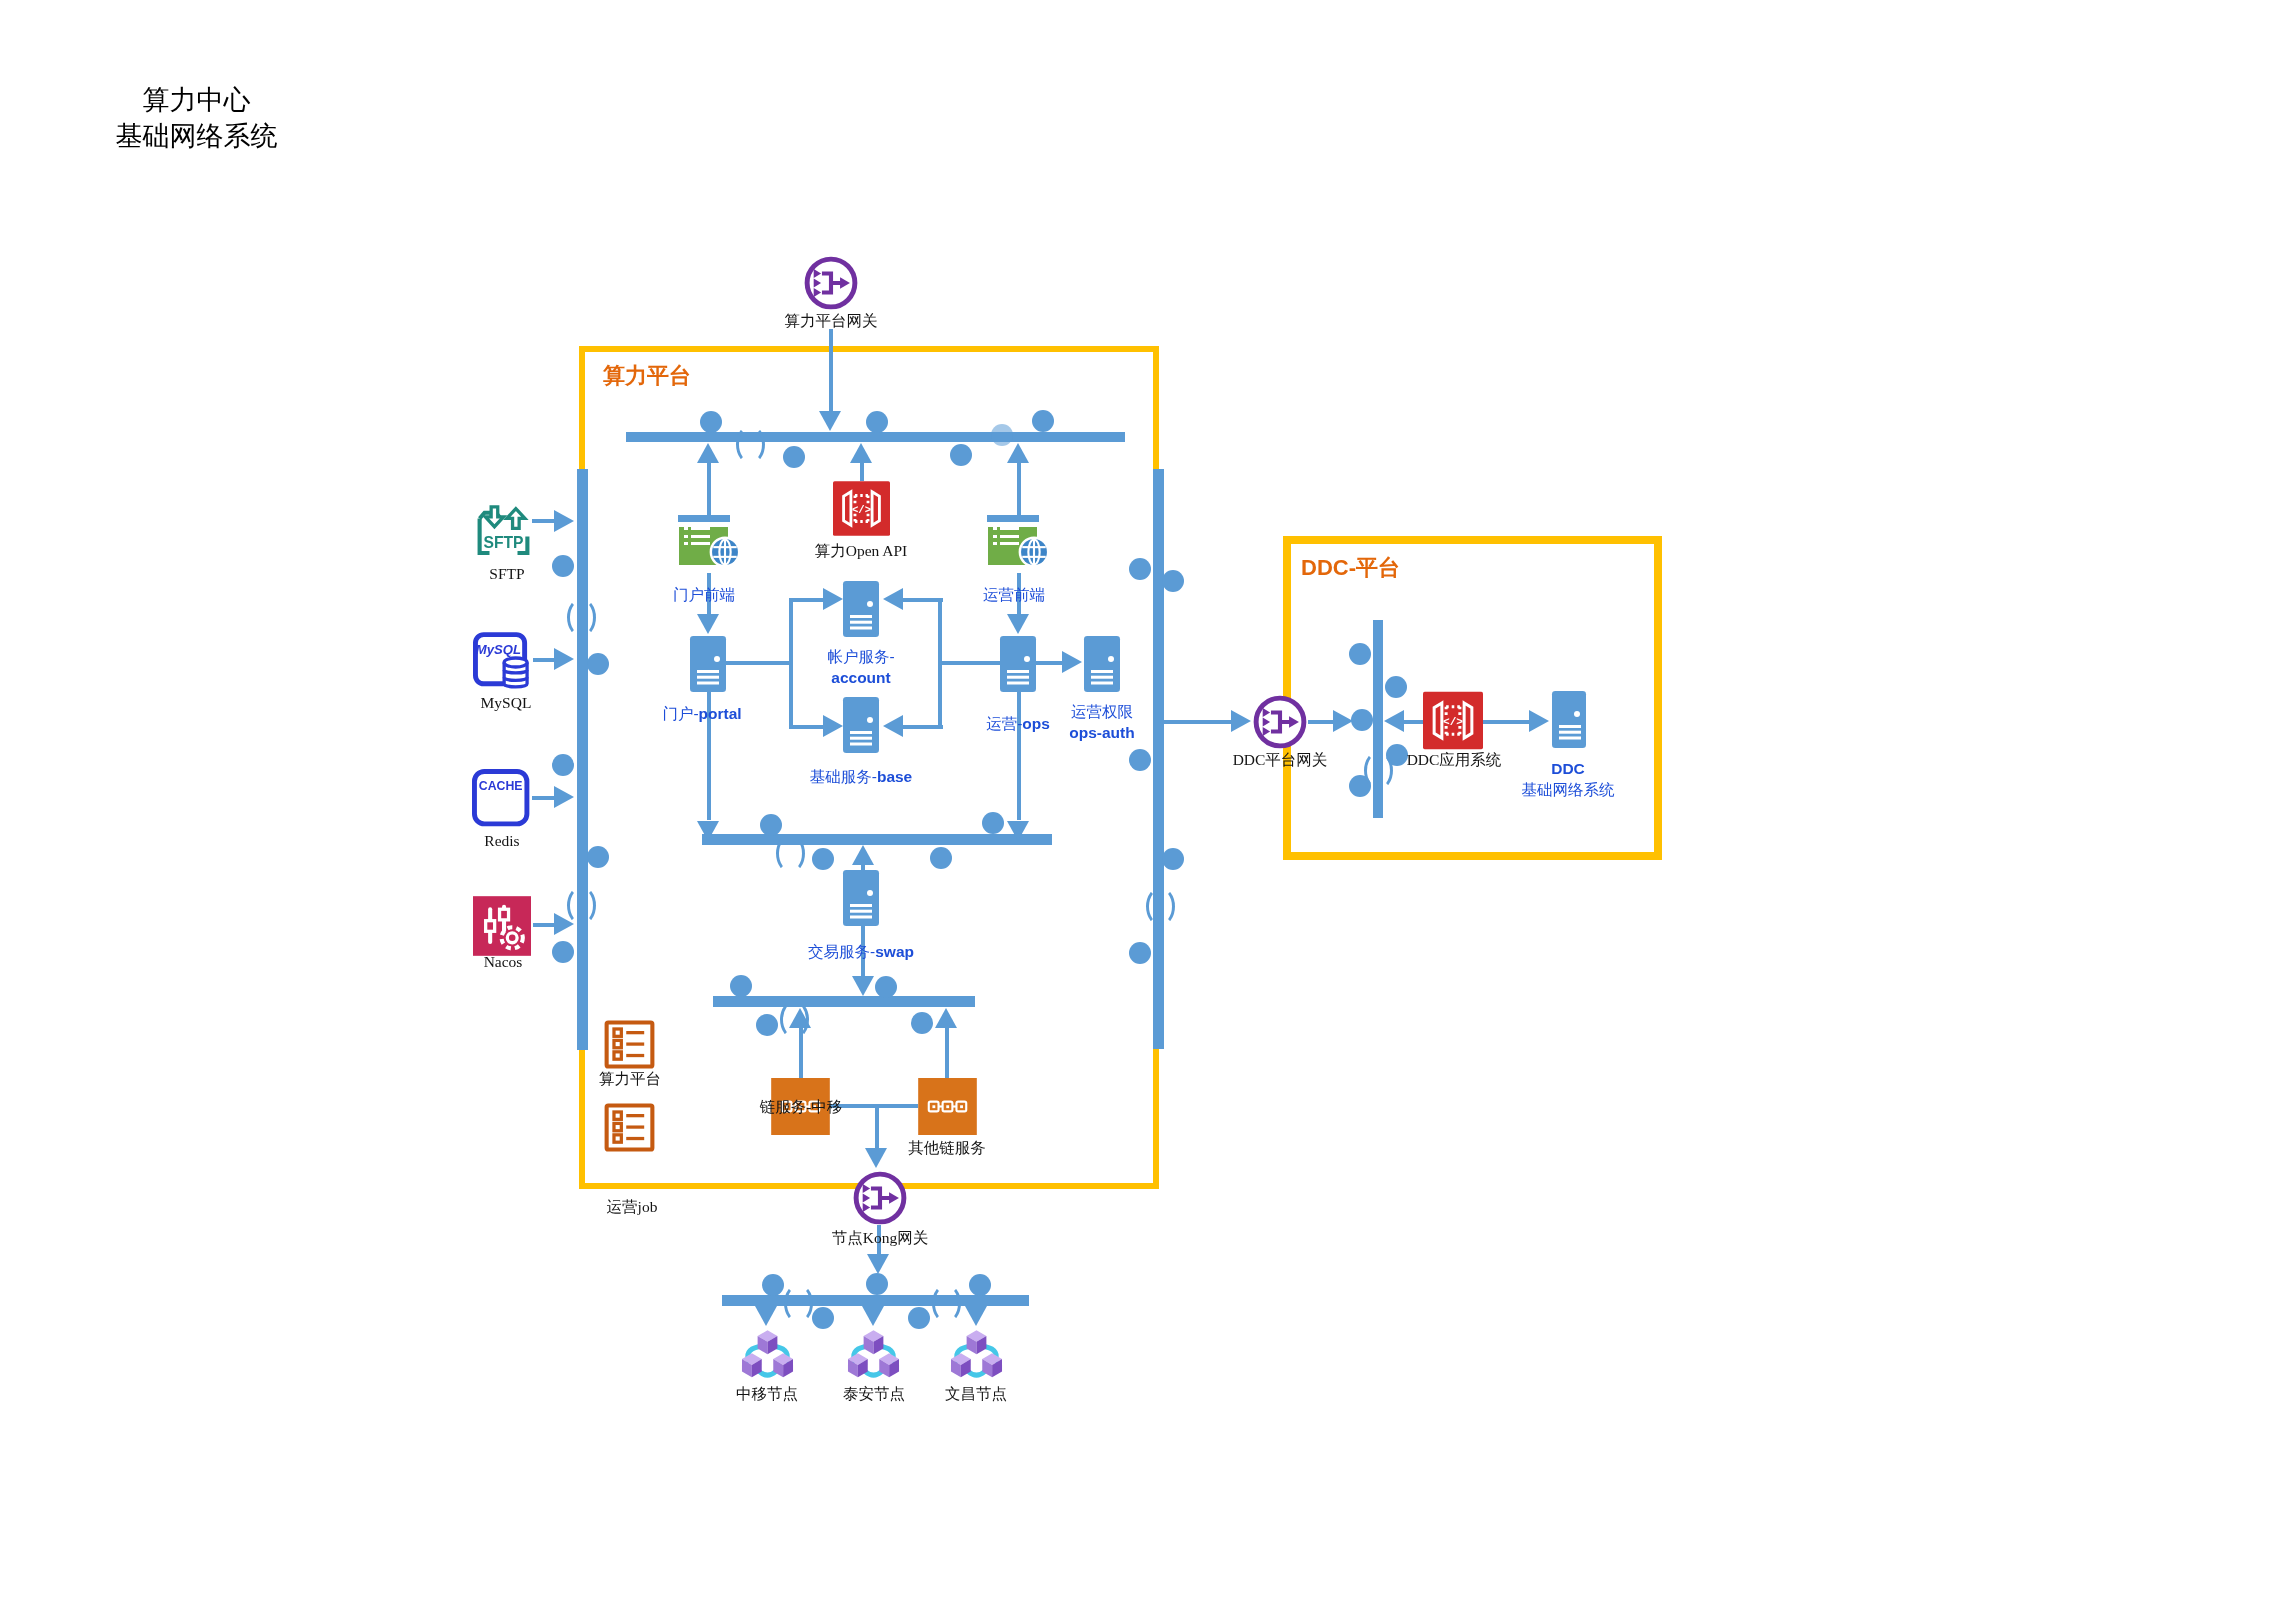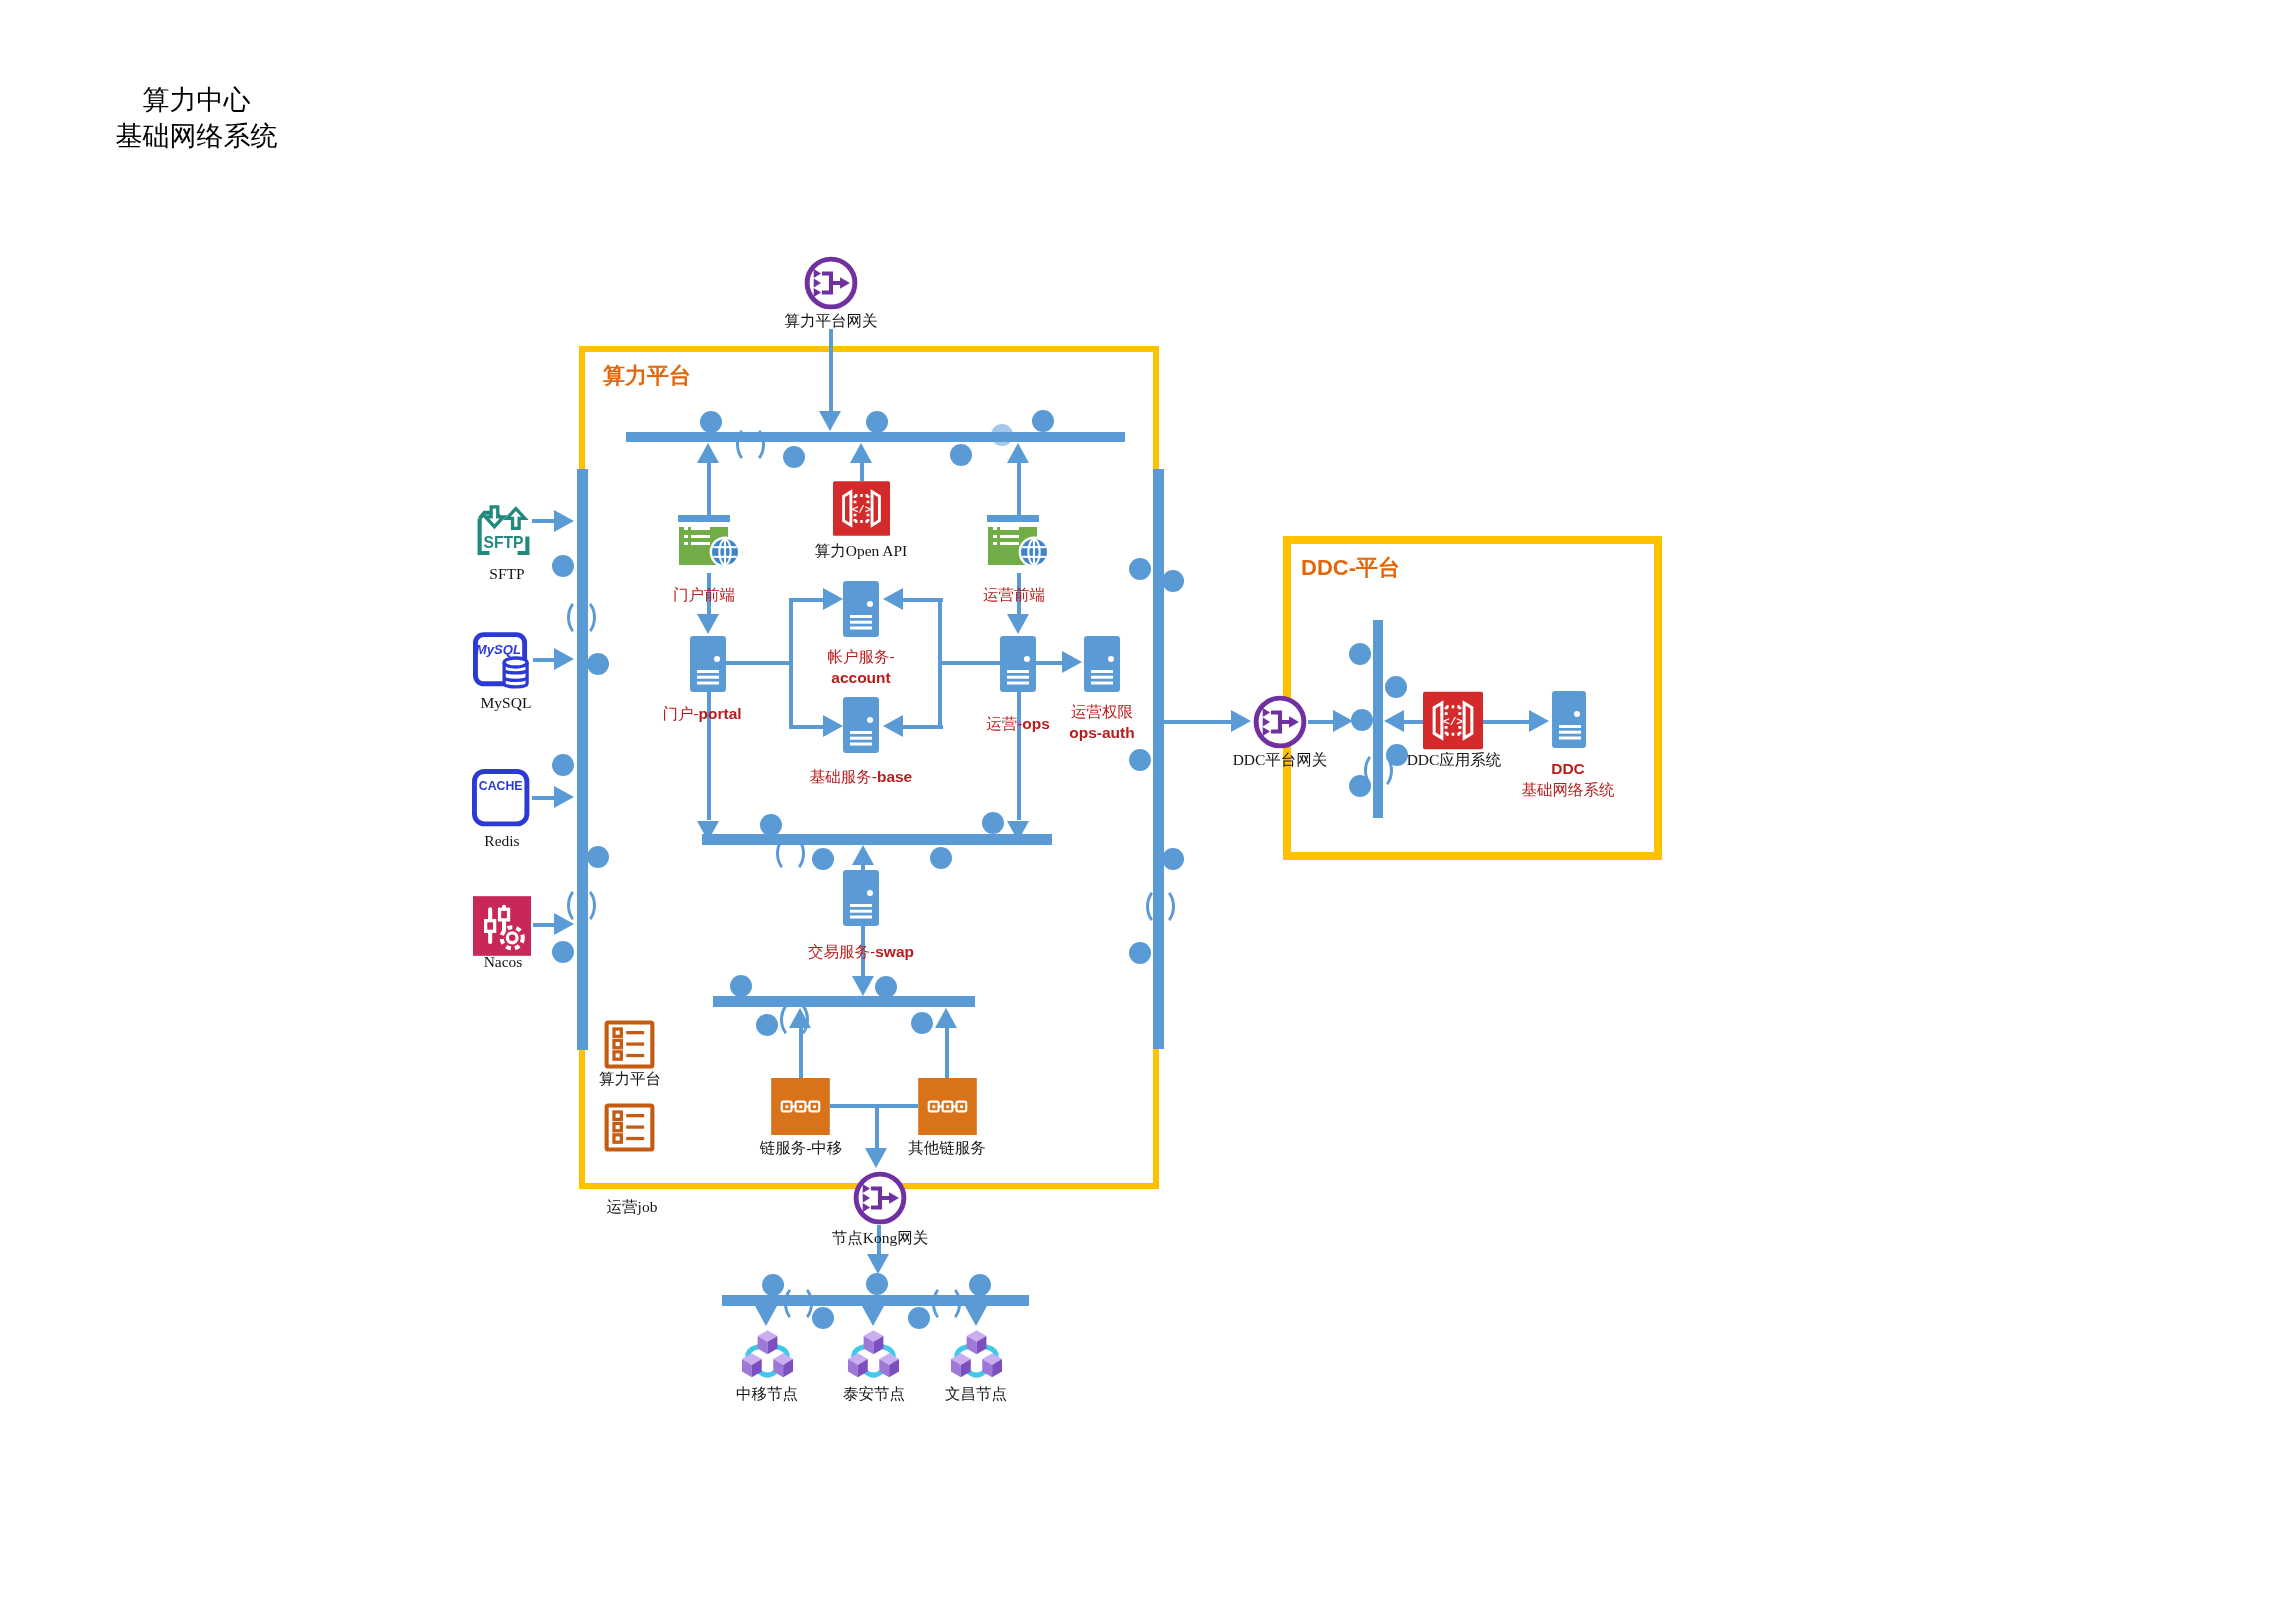--- a/index.html
+++ b/index.html
@@ -29,21 +29,21 @@
   
   .webico{position:absolute;width:51px;}
   .wf-bar{height:6.5px;width:52px;margin-left:-0.8px;background:#5B9BD5;}
   .wf-body{margin-top:1.6px;height:38px;width:49px;background:#70AD47;position:relative;}
   .wf-line{position:relative;height:3.3px;background:#fff;margin:4.1px 18px 0 12.3px;}
   .wf-line:first-child{margin-top:5.7px;}
   .wf-line::before{content:'';position:absolute;left:-7.4px;top:0;width:4.1px;height:3.3px;background:#fff;}
   .wf-globe{position:absolute;right:-11.5px;top:19.6px;}
   
   .lb{position:absolute;transform:translateX(-50%);white-space:nowrap;text-align:center;
-      font-size:15.5px;color:#b91c1c;line-height:21px;font-family:"Liberation Sans",sans-serif;}
+      font-size:15.5px;color:#1d4ed8;line-height:21px;font-family:"Liberation Sans",sans-serif;}
   .lb b{font-weight:bold;}
   .lb.dark{color:#141414;font-family:"Liberation Serif","DejaVu Serif",serif;}
   .title{position:absolute;left:82px;top:82px;width:229px;text-align:center;color:#000;
          font-family:"DejaVu Serif","Liberation Serif",serif;font-size:27px;line-height:36px;}
 </style>
 </head>
 <body>
 
 <div id="canvas">
 
@@ -315,21 +315,21 @@
       <rect x="47" y="29" width="12" height="12" rx="2"></rect>
       <line x1="25" y1="35" x2="30" y2="35"></line>
         <line x1="42" y1="35" x2="47" y2="35"></line>
     </g>
     <g fill="#fff">
       <rect x="17.5" y="33.5" width="3.5" height="3.5"></rect>
         <rect x="34.5" y="33.5" width="3.5" height="3.5"></rect>
       <rect x="51.5" y="33.5" width="3.5" height="3.5"></rect>
     </g>
   </svg>
-  <div class="lb dark" style="left:801px;top:1137px;font-family:Liberation Serif, serif;">链服务-中移</div>
+  <div class="lb dark" style="left:801px;top:1096px;font-family:Liberation Serif, serif;">链服务-中移</div>
 
   <svg class="abs" style="left:918px;top:1078px;" width="59" height="57" viewBox="0 0 72 70">
     <rect width="72" height="70" fill="#D8731A"></rect>
     <g stroke="#fff" stroke-width="2.6" fill="none">
       <rect x="13" y="29" width="12" height="12" rx="2"></rect>
       <rect x="30" y="29" width="12" height="12" rx="2"></rect>
       <rect x="47" y="29" width="12" height="12" rx="2"></rect>
       <line x1="25" y1="35" x2="30" y2="35"></line>
         <line x1="42" y1="35" x2="47" y2="35"></line>
     </g>

